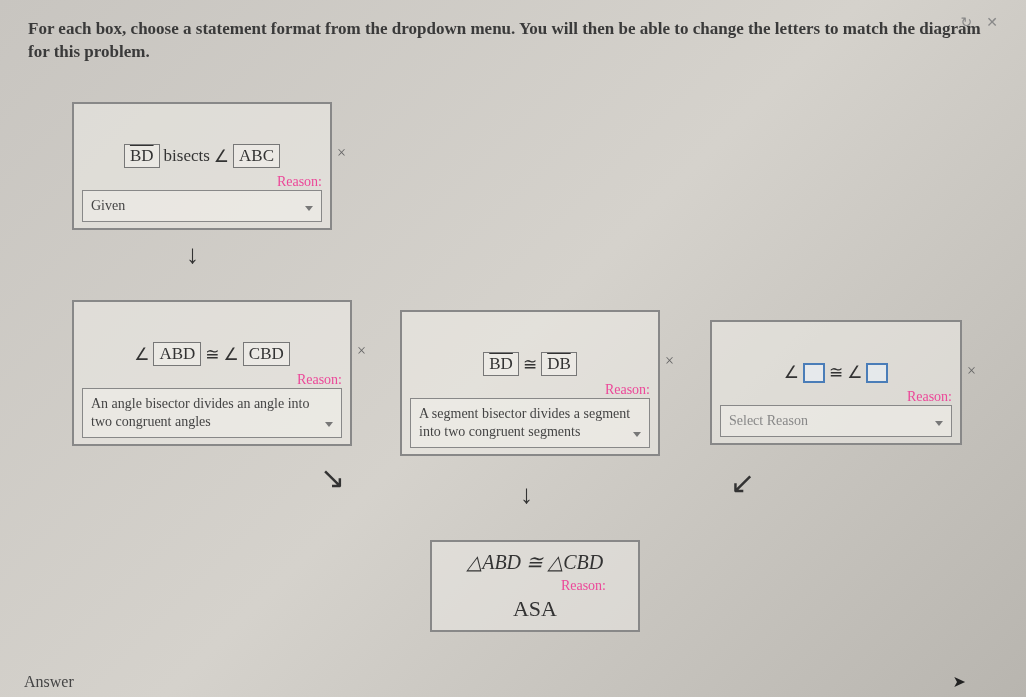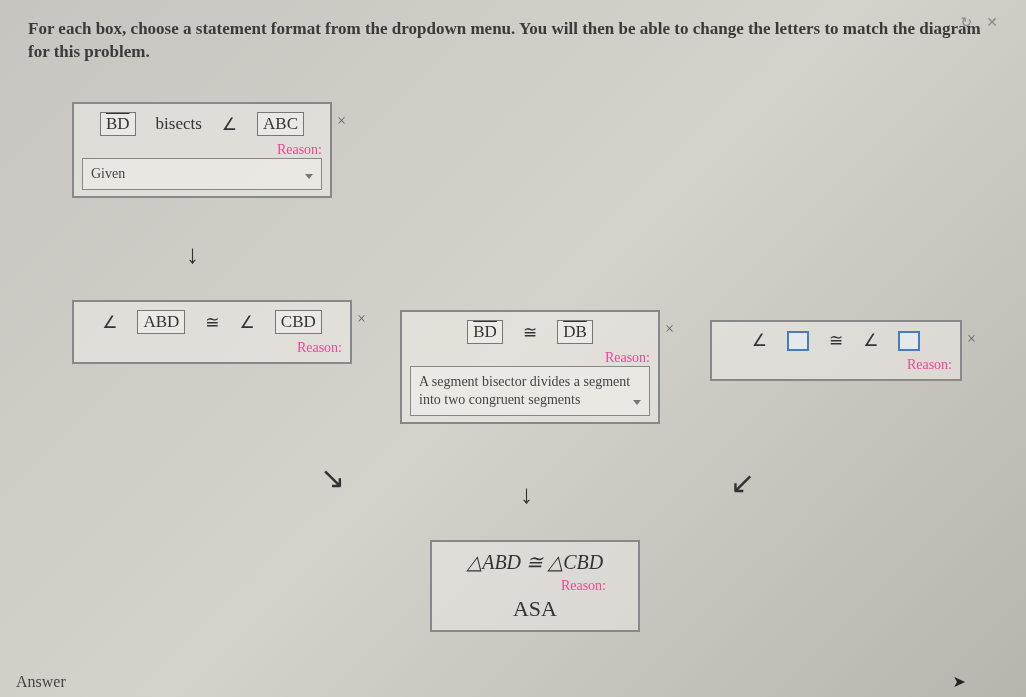--- a/index.html
+++ b/index.html
@@ -14,21 +14,21 @@
 }
 .container { position: relative; width: 100%; height: 100%; padding: 18px 28px; }
 .instructions { font-size: 17px; color: #3a3a3a; line-height: 1.35; margin-bottom: 4px; font-weight: bold; }
 .top-icons { position: absolute; top: 14px; right: 28px; display: flex; gap: 14px; color: #888; font-size: 14px; }
 .proof-box {
   border: 2px solid #888;
   background: rgba(238,236,232,0.55);
   position: absolute;
   padding: 6px 8px;
 }
-.statement-row { display: flex; align-items: center; justify-content: center; gap: 20px; font-size: 17px; color: #333; padding: 2px 4px; position: relative; }
+.statement-row { display: flex; align-items: center; justify-content: center; gap: 4px; font-size: 17px; color: #333; padding: 2px 4px; position: relative; margin-top: 32px; }
 .boxed {
   border: 1.5px solid #777;
   padding: 1px 5px;
   background: rgba(245,244,240,0.5);
   font-family: Georgia, serif;
 }
 .boxed.empty {
   border: 2px solid #4a7db8;
   width: 22px; height: 20px;
   background: rgba(235,242,250,0.6);
@@ -65,21 +65,21 @@
 .bar { text-decoration: overline; }
 .arrow { position: absolute; font-size: 26px; color: #333; }
 .conclusion-box {
   border: 2px solid #888;
   background: rgba(238,236,232,0.5);
   position: absolute;
   padding: 8px 32px;
   text-align: center;
 }
 .conclusion-statement { font-size: 20px; font-style: italic; font-family: Georgia, serif; }
-.footer-text { position: absolute; bottom: 6px; left: 16px; font-size: 16px; color: #444; }
+.footer-text { position: absolute; bottom: 6px; left: 24px; font-size: 16px; color: #444; }
 .cursor-ptr { position: absolute; bottom: 6px; right: 60px; color: #222; font-size: 16px; }
 </style>
 </head>
 <body>
 
 <div class="container">
 
   <div class="top-icons">
     <span>↻</span>
     <span>✕</span>
@@ -104,20 +104,21 @@
   <div class="proof-box" style="left:72px; top:300px; width:280px;">
     <div class="statement-row">
       <span>∠</span>
       <span class="boxed">ABD</span>
       <span>≅</span>
       <span>∠</span>
       <span class="boxed">CBD</span>
       <span class="close-x">×</span>
     </div>
     <div class="reason-label">Reason:</div>
+    <div class="reason-select">An angle bisector divides an angle into two congruent angles</div>
   </div>
 
   <div class="proof-box" style="left:400px; top:310px; width:260px;">
     <div class="statement-row">
       <span class="boxed bar">BD</span>
       <span>≅</span>
       <span class="boxed bar">DB</span>
       <span class="close-x">×</span>
     </div>
     <div class="reason-label">Reason:</div>
@@ -127,20 +128,21 @@
   <div class="proof-box" style="left:710px; top:320px; width:252px;">
     <div class="statement-row">
       <span>∠</span>
       <span class="boxed empty"></span>
       <span>≅</span>
       <span>∠</span>
       <span class="boxed empty"></span>
       <span class="close-x">×</span>
     </div>
     <div class="reason-label">Reason:</div>
+    <div class="reason-select" style="color:#888;">Select Reason</div>
   </div>
 
   <div class="arrow" style="left:320px; top:460px; font-size:30px;">↘</div>
   <div class="arrow" style="left:520px; top:480px;">↓</div>
   <div class="arrow" style="left:730px; top:465px; font-size:30px;">↙</div>
 
   <div class="conclusion-box" style="left:430px; top:540px; width:210px;">
     <div class="conclusion-statement">
       <span>△ABD</span>
       <span>≅</span>

